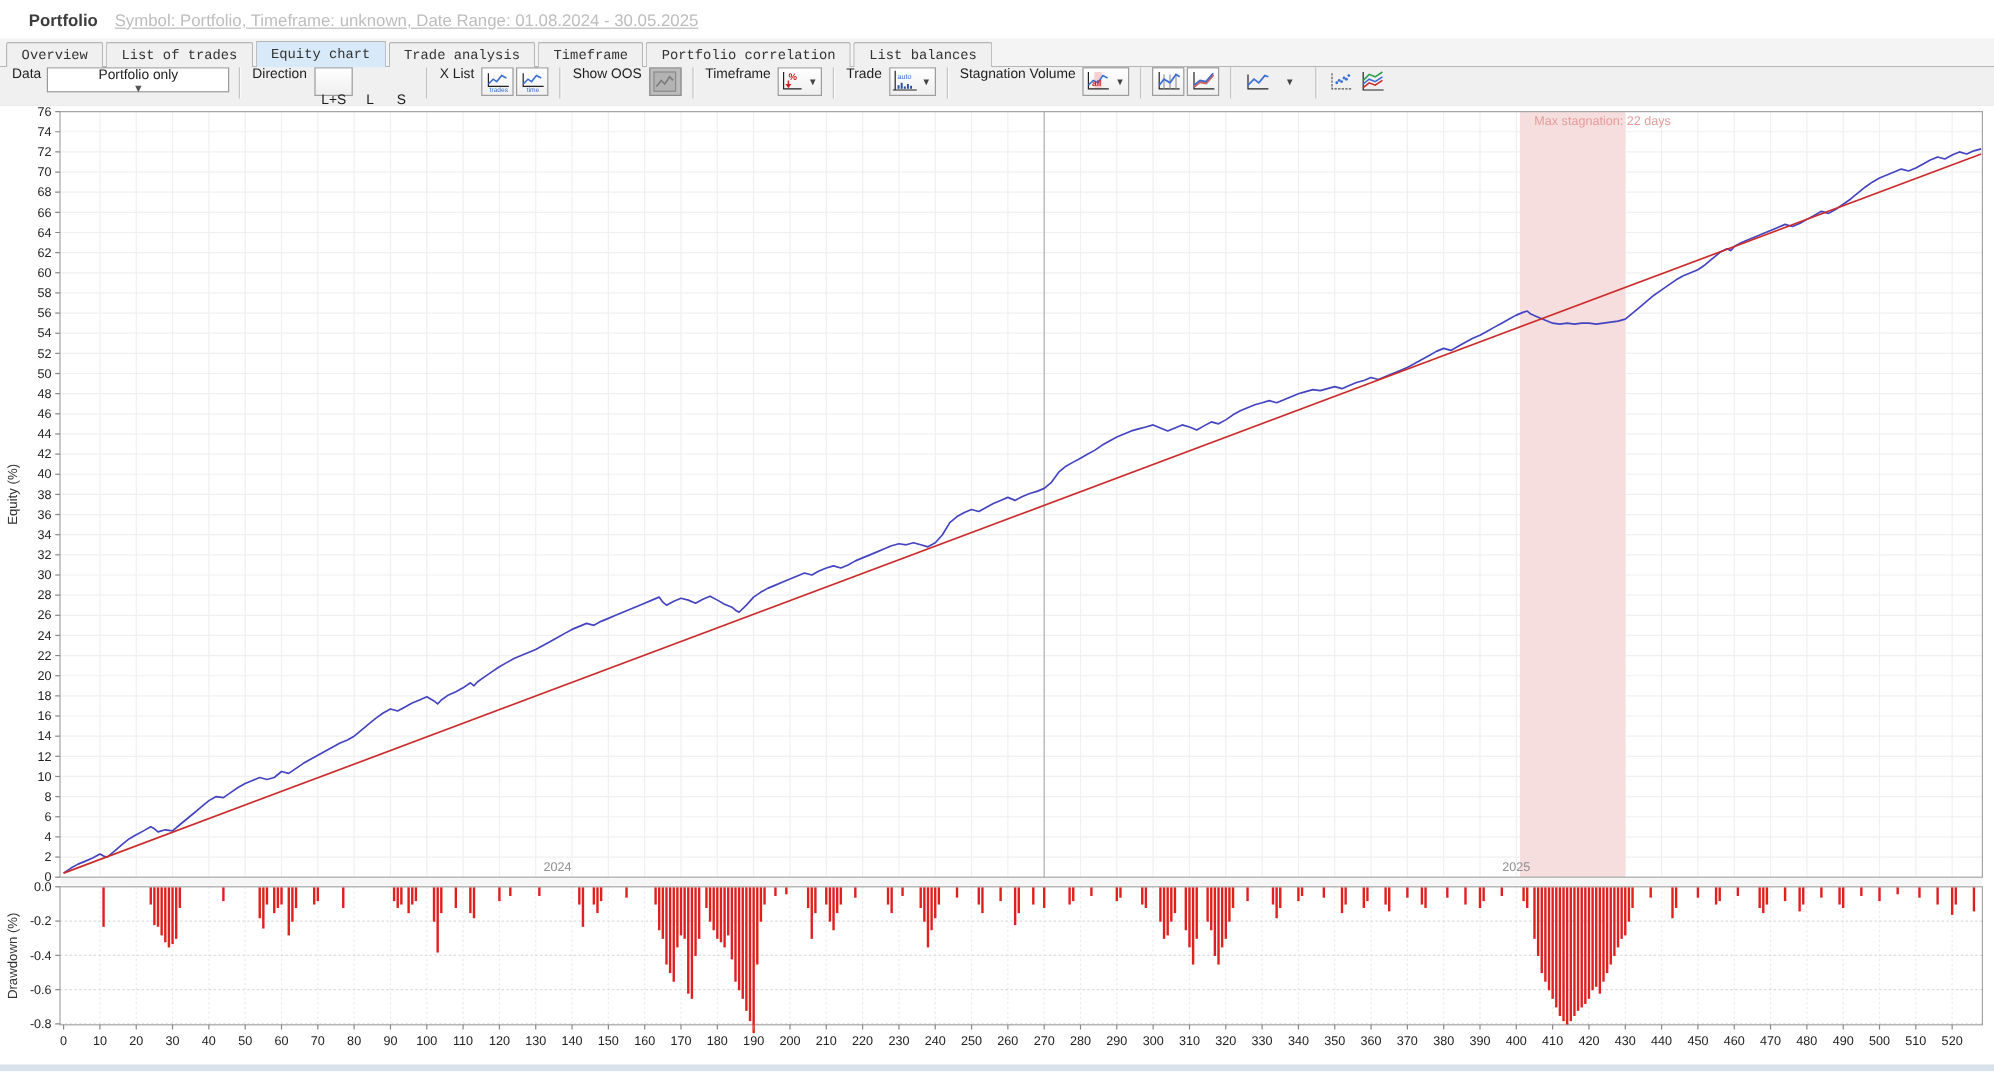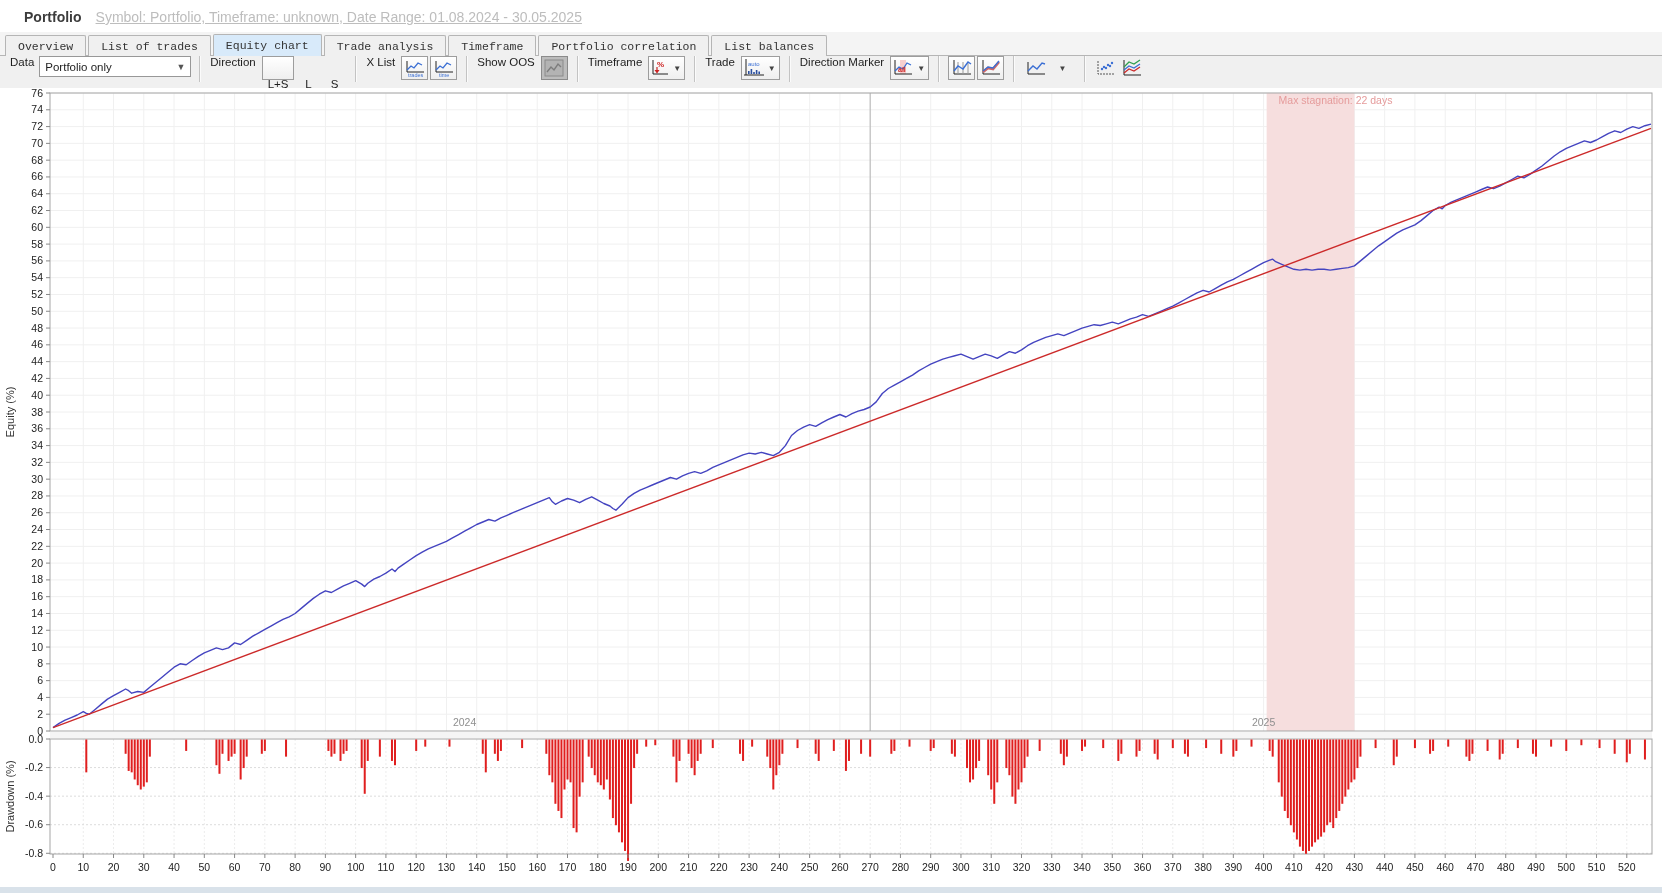--- a/index.html
+++ b/index.html
@@ -9,21 +9,21 @@
   .hdr-title{font-size:14px;font-weight:bold;color:#3c3c3c;}
   .hdr-sub{font-size:14px;color:#bdbdbd;text-decoration:underline;}
   
   .tabs{display:flex;align-items:flex-end;padding-left:5px;background:#f4f4f4;border-bottom:1px solid #b5b5b5;height:23px;}
   .tab{font-size:11.5px;color:#333;background:#f0f0f0;border:1px solid #b5b5b5;border-bottom:none;border-radius:2px 2px 0 0;padding:4px 12px 3px 12px;margin-right:2px;white-space:nowrap;position:relative;top:1px;cursor:default;font-family:Liberation Mono, monospace;}
   .tab.active{background:#d8eafa;padding-bottom:4px;z-index:2;}
   
   .toolbar{display:flex;align-items:flex-start;height:32px;background:#f0f0f0;border-bottom:1px solid #c9c9c9;padding:0 8px;font-size:11.5px;color:#1d1d1d;}
   .tb-label{margin:0 5px 0 2px;white-space:nowrap;}
   .vsep{width:1px;height:26px;background:#c3c3c3;box-shadow:1px 0 0 #fbfbfb;margin:0 8px;flex:none;}
-  .select{display:flex;align-items:center;justify-content:space-between;width:140px;height:19px;border:1px solid #989898;background:#fff;padding:0 5px;font-size:11.5px;}
+  .select{display:flex;align-items:center;justify-content:space-between;width:140px;height:19px;border:1px solid #989898;background:#fff;padding:0 5px;font-size:11.5px;flex-direction:column;}
   .select .arrow{color:#555;font-size:9px;}
   .btn{display:inline-flex;align-items:center;justify-content:center;height:24px;min-width:27px;border:1px solid #9d9d9d;background:linear-gradient(#ffffff,#efefef);margin:0 1px;box-sizing:border-box;}
   .btn.flat{border-color:transparent;background:transparent;min-width:24px;}
   .btn.sunken{background:#bcbcbc;border-color:#8b8b8b;}
   .btn .cap{font-size:11.5px;padding:0 5px;margin-top:32px;}
   .dd-arrow{font-size:8px;color:#444;margin:0 3px 0 2px;}
   .icon{display:block;}
   
   .chart-wrap{position:absolute;left:0;top:88px;width:1662px;height:599px;background:#fff;}
   .bottom-strip{position:absolute;left:0;bottom:0;width:1662px;height:6px;background:#d9e2ea;}
@@ -122,21 +122,21 @@
           <rect x="8.6" y="11" width="1.6" height="5" fill="#2a4fa0"></rect>
           <rect x="11.2" y="14" width="1.6" height="2" fill="#2a4fa0"></rect>
           <rect x="13.8" y="12" width="1.6" height="4" fill="#2a4fa0"></rect>
           <rect x="16.4" y="13.5" width="1.6" height="2.5" fill="#2a4fa0"></rect>
       </svg>
       <span class="dd-arrow">▼</span>
     </div>
 
     <div class="vsep"></div>
 
-    <span class="tb-label">Direction Marker</span>
+    <span class="tb-label">Stagnation Volume</span>
     <div class="btn">
       <svg class="icon" width="24" height="20" viewBox="0 0 24 20">
         <rect x="9" y="2" width="6" height="14" fill="#f8cfcf"></rect>
         <polyline points="4,2 4,16 21,16" stroke="#222" stroke-width="1" fill="none"></polyline>
         <polyline points="4,13 8,9 12,11 16,5 20,7" stroke="#3b6fd4" stroke-width="1.3" fill="none"></polyline>
         <text x="7" y="14" font-size="7" font-weight="bold" fill="#cc2222">all</text>
       </svg>
       <span class="dd-arrow">▼</span>
     </div>
 

